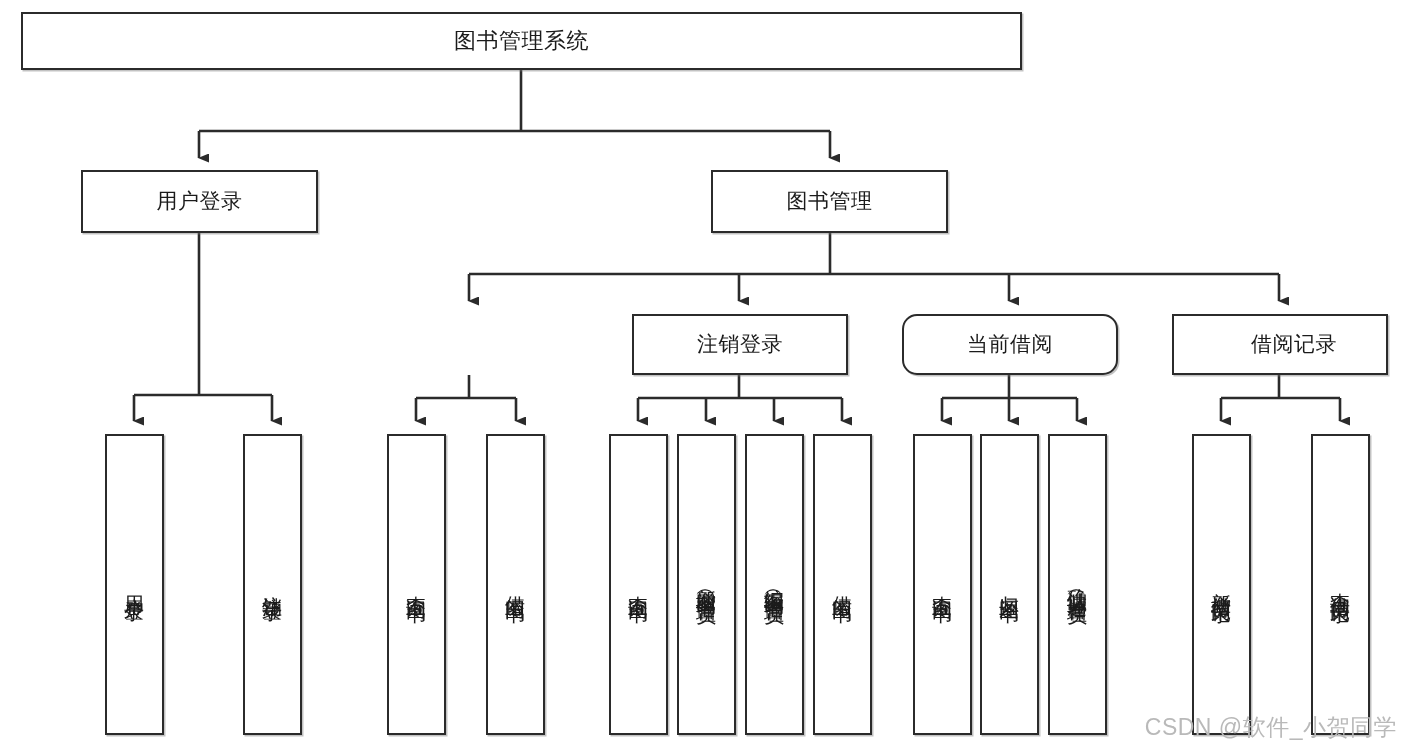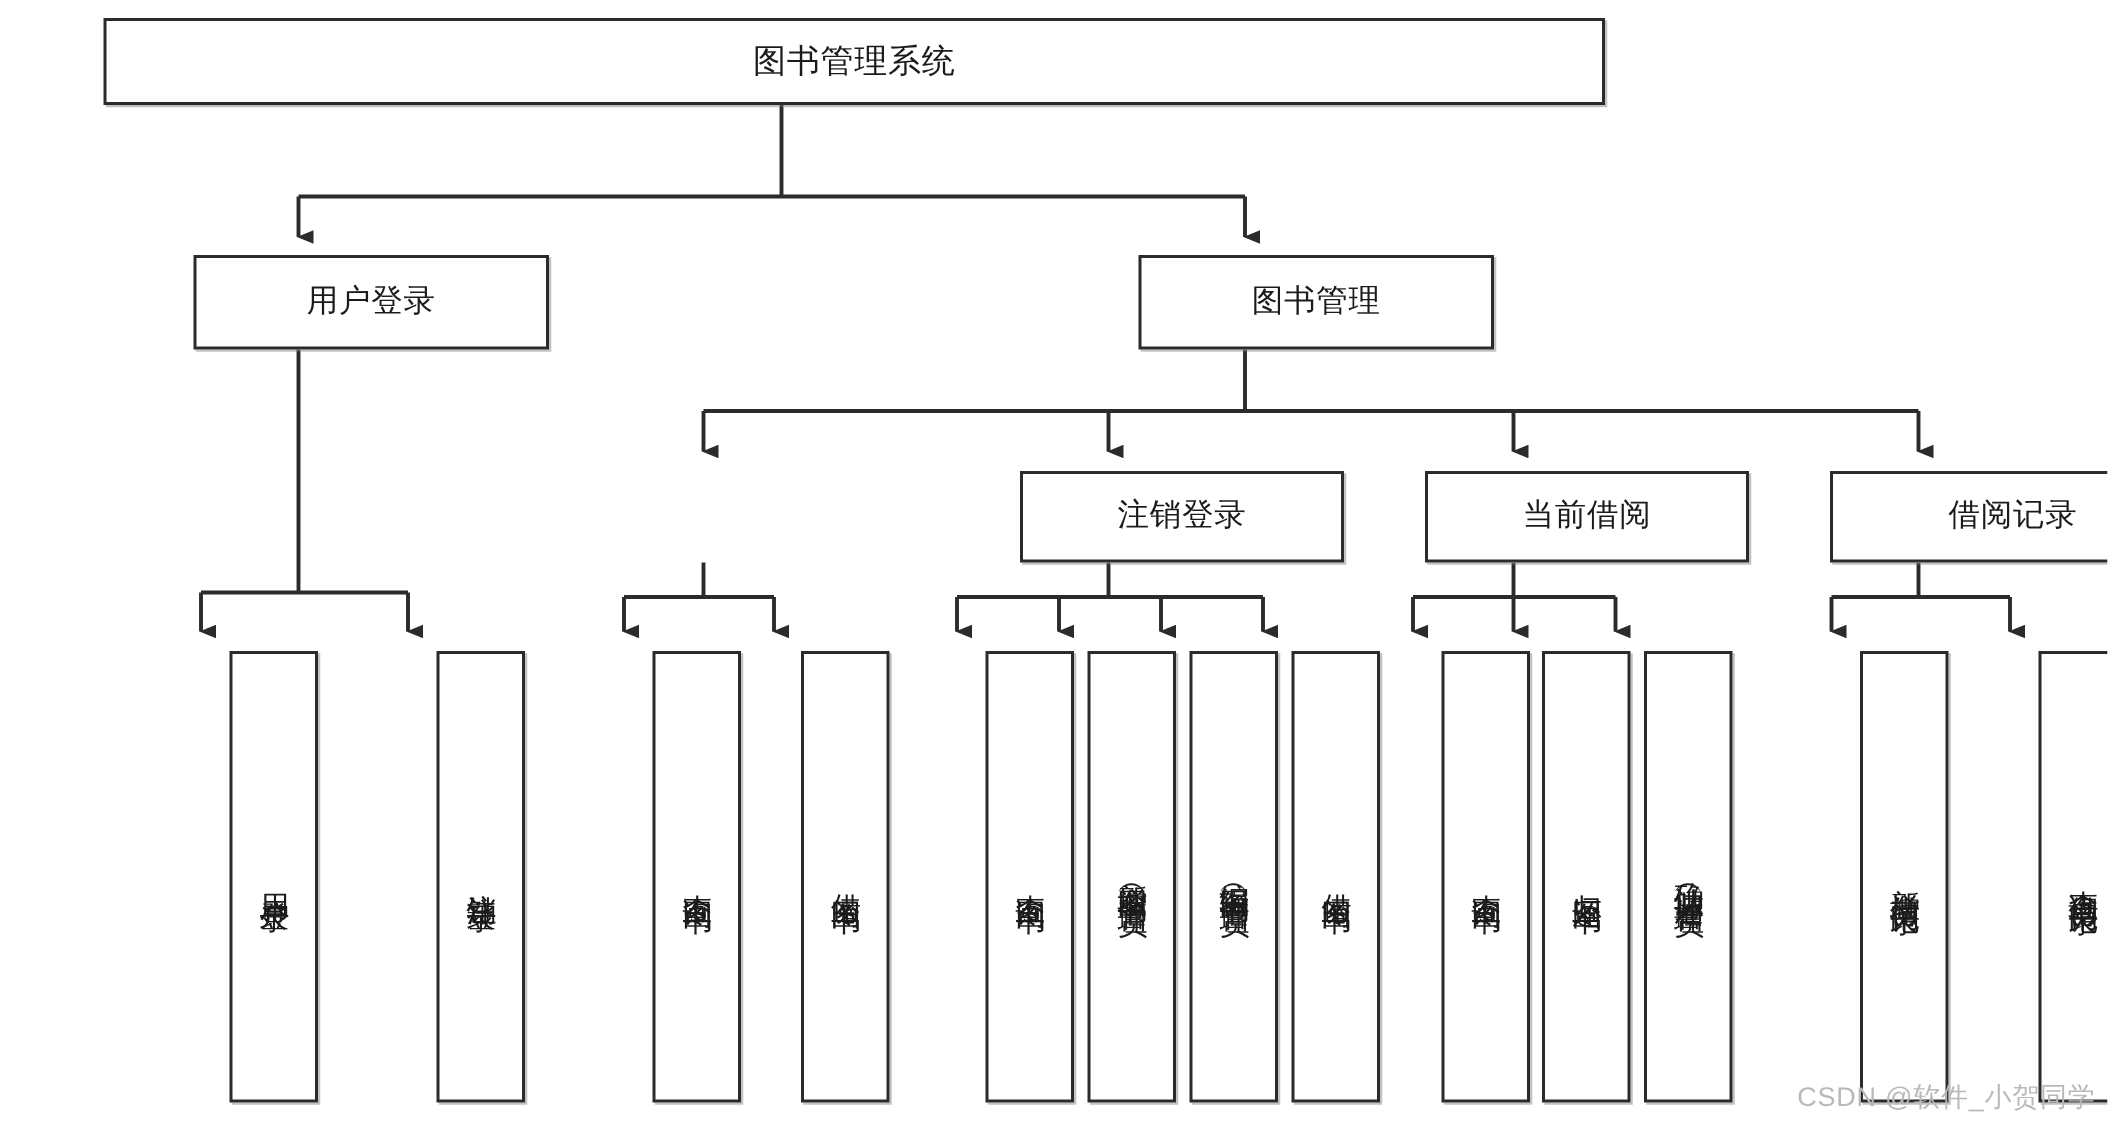--- a/index.html
+++ b/index.html
@@ -29,21 +29,20 @@
   .node {
     position: absolute;
     box-sizing: border-box;
     border: 2.5px solid #2b2b2b;
     background: #ffffff;
     display: flex;
     align-items: center;
     justify-content: center;
     color: #1b1b1b;
     box-shadow: 1.5px 1.5px 0 rgba(120,120,120,0.45);
-    margin-left: 48px;
   }
   .node .lbl {
     display: block;
     line-height: 1.18;
     letter-spacing: 0.5px;
   }
   
   .node.h .lbl {
     writing-mode: horizontal-tb;
     font-size: 21px;
@@ -63,21 +62,21 @@
     line-height: 1;
     white-space: nowrap;
   }
   .node.v.tall {
     padding-top: 4px;
   }
   #watermark {
     position: absolute;
     right: 8px;
     bottom: 4px;
-    font-size: 18px;
+    font-size: 23px;
     color: #b9b9b9;
     white-space: nowrap;
     letter-spacing: 0.5px;
     font-family: "Liberation Sans", "DejaVu Sans", sans-serif;
   }
 </style>
 </head>
 <body>
 
 <div id="canvas">
@@ -139,21 +138,21 @@
   <div class="node h" style="left:81px; top:170px; width:237px; height:63px;">
     <span class="lbl">用户登录</span>
   </div>
   <div class="node h" style="left:711px; top:170px; width:237px; height:63px;">
     <span class="lbl">图书管理</span>
   </div>
 
   <div class="node h" style="left:632px; top:314px; width:216px; height:61px;">
     <span class="lbl">注销登录</span>
   </div>
-  <div class="node h" style="left:902px; top:314px; width:216px; height:61px;">
+  <div class="node h" style="left:902px; top:314px; width:216px; height:61px;border-radius:15px;">
     <span class="lbl">当前借阅</span>
   </div>
   <div class="node h" style="left:1172px; top:314px; width:216px; height:61px;padding-left:28px;">
     <span class="lbl">借阅记录</span>
   </div>
 
   <div class="node v" style="left: 105px; top: 434px; width: 59px; height: 301px; padding-top: 144px;">
     <span class="lbl" style="font-size: 20px; letter-spacing: 2.5px;">用户登录</span>
   </div>
   <div class="node v" style="left: 243px; top: 434px; width: 59px; height: 301px; padding-top: 144px;">

